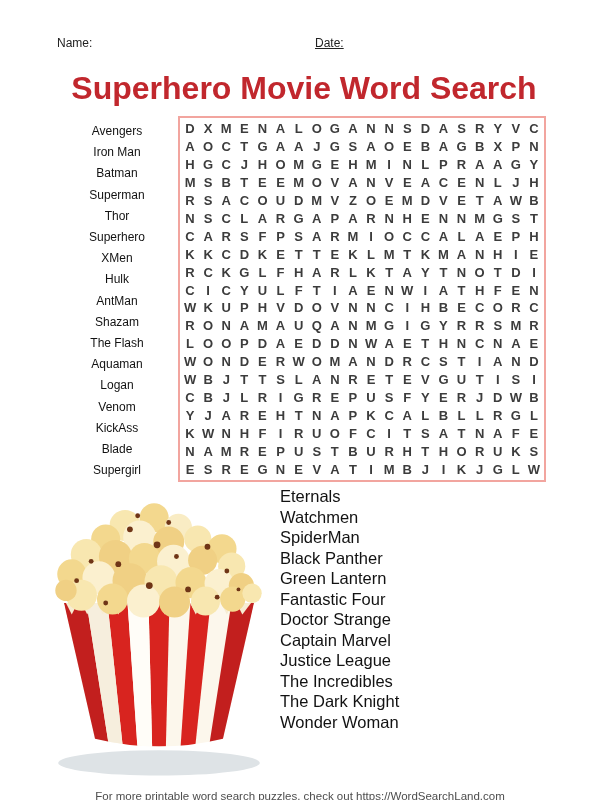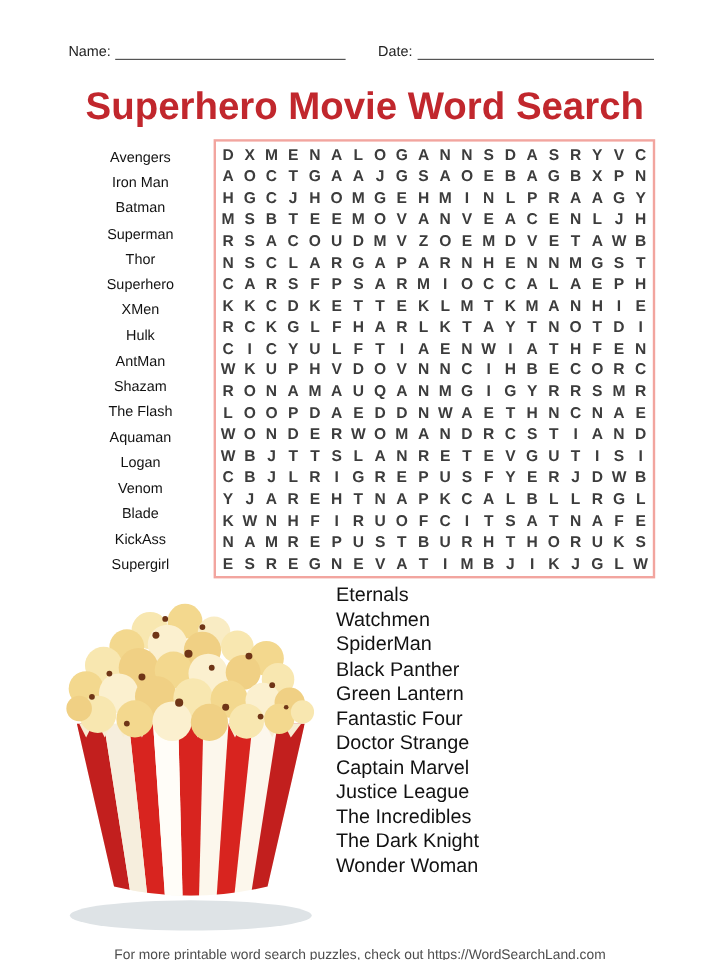--- a/index.html
+++ b/index.html
@@ -9,23 +9,23 @@
     --body-text:#121212;
     --footer-text:#4d4d4d;
     --line-color:#555555;
   }
   *{margin:0;padding:0;box-sizing:border-box;}
   html,body{width:600px;height:800px;background:#ffffff;overflow:hidden;}
   body{position:relative;font-family:"Liberation Sans",sans-serif;color:var(--body-text);}
 
   
   .fields{position:absolute;left:0;top:36px;width:600px;height:20px;}
-  .field{position:absolute;display:flex;align-items:flex-start;font-size:12px;color:#222;}
+  .field{position:absolute;display:flex;align-items:flex-start;font-size:12px;color:#222;flex-direction:column;}
   .field-name{left:57px;width:231px;}
-  .field-date{left:315px;width:230px;}
+  .field-date{left:315px;width:230px;text-decoration:underline;}
   .field .label{white-space:nowrap;padding-right:4px;font-weight:400;}
   .field .line{flex:1;border-bottom:1.2px solid var(--line-color);height:14px;}
 
   
   .title{position:absolute;left:4px;top:70px;width:600px;text-align:center;
          font-size:32px;font-weight:bold;color:var(--title-red);letter-spacing:0px;}
 
   
   .word-list{list-style:none;}
   .word-list li{white-space:nowrap;}
@@ -74,22 +74,22 @@
     <li>Thor</li>
     <li>Superhero</li>
     <li>XMen</li>
     <li>Hulk</li>
     <li>AntMan</li>
     <li>Shazam</li>
     <li>The Flash</li>
     <li>Aquaman</li>
     <li>Logan</li>
     <li>Venom</li>
+    <li>KickAss</li>
     <li>Blade</li>
-    <li>KickAss</li>
     <li>Supergirl</li>
   </ul>
 
 <div class="grid">
     <span class="cell">D</span>
     <span class="cell">X</span>
     <span class="cell">M</span>
     <span class="cell">E</span>
     <span class="cell">N</span>
     <span class="cell">A</span>

